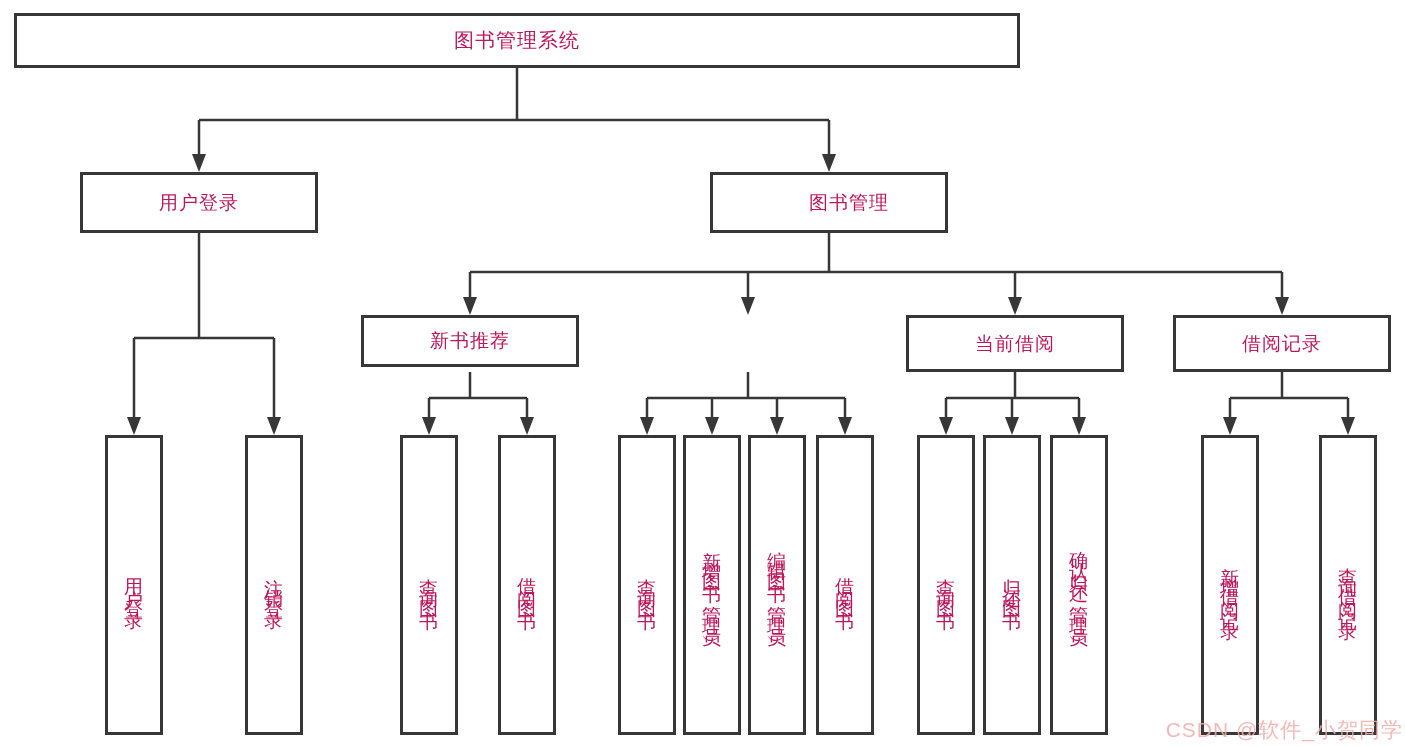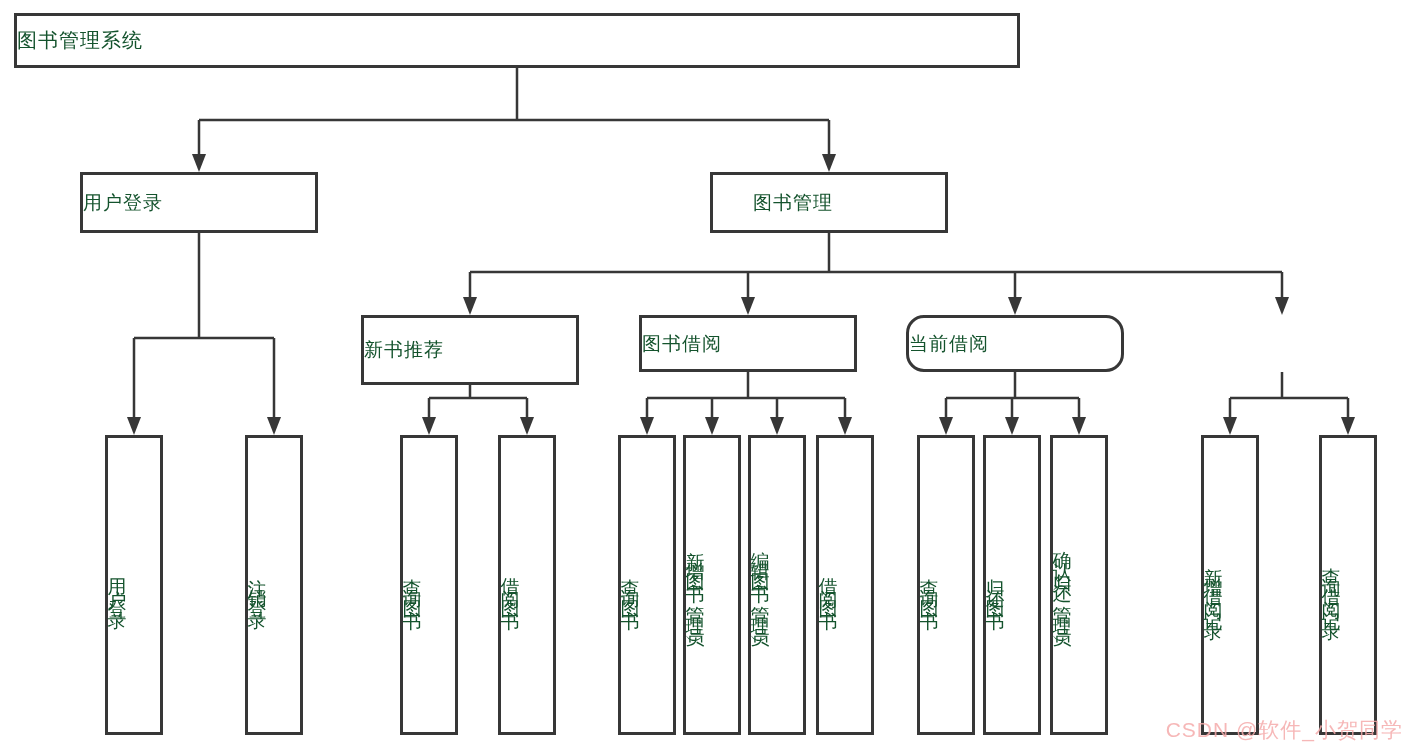--- a/index.html
+++ b/index.html
@@ -15,23 +15,24 @@
     position: absolute;
     left: 0; top: 0;
     width: 1405px; height: 747px;
     pointer-events: none;
   }
   .node {
     position: absolute;
     box-sizing: border-box;
     background: #ffffff;
     border: 3px solid #373737;
-    color: #14532d;
+    color: #be185d;
     display: flex;
     align-items: center;
+    justify-content: center;
     font-size: 19px;
     z-index: 2;
   }
   .node .lbl { white-space: nowrap; letter-spacing: 1px; }
   .node.root .lbl { font-size: 20px; }
   .node.leaf .lbl {
     writing-mode: vertical-rl;
     text-orientation: mixed;
     letter-spacing: 11px;
     white-space: normal;
@@ -98,28 +99,28 @@
     <span class="lbl">图书管理系统</span>
   </div>
 
   <div class="node" style="left:80px; top:172px; width:238px; height:61px;">
     <span class="lbl">用户登录</span>
   </div>
   <div class="node" style="left:710px; top:172px; width:238px; height:61px;padding-left:40px;">
     <span class="lbl">图书管理</span>
   </div>
 
-  <div class="node" style="left:361px; top:315px; width:218px; height:70px;">
+  <div class="node" style="left:361px; top:315px; width:218px; height:52px;">
     <span class="lbl">新书推荐</span>
   </div>
-  <div class="node" style="left:639px; top:315px; width:218px; height:57px;">
-    <span class="lbl">图书借阅</span>
+  <div class="node" style="left:906px; top:315px; width:218px; height:57px;">
+    <span class="lbl">当前借阅</span>
   </div>
-  <div class="node" style="left:906px; top:315px; width:218px; height:57px;border-radius:18px;">
-    <span class="lbl">当前借阅</span>
+  <div class="node" style="left:1173px; top:315px; width:218px; height:57px;">
+    <span class="lbl">借阅记录</span>
   </div>
 
   <div class="node leaf" style="left:105px; top:435px; width:58px; height:300px;">
     <span class="lbl">用户登录</span>
   </div>
   <div class="node leaf" style="left:245px; top:435px; width:58px; height:300px;">
     <span class="lbl">注销登录</span>
   </div>
 
   <div class="node leaf" style="left:400px; top:435px; width:58px; height:300px;">

